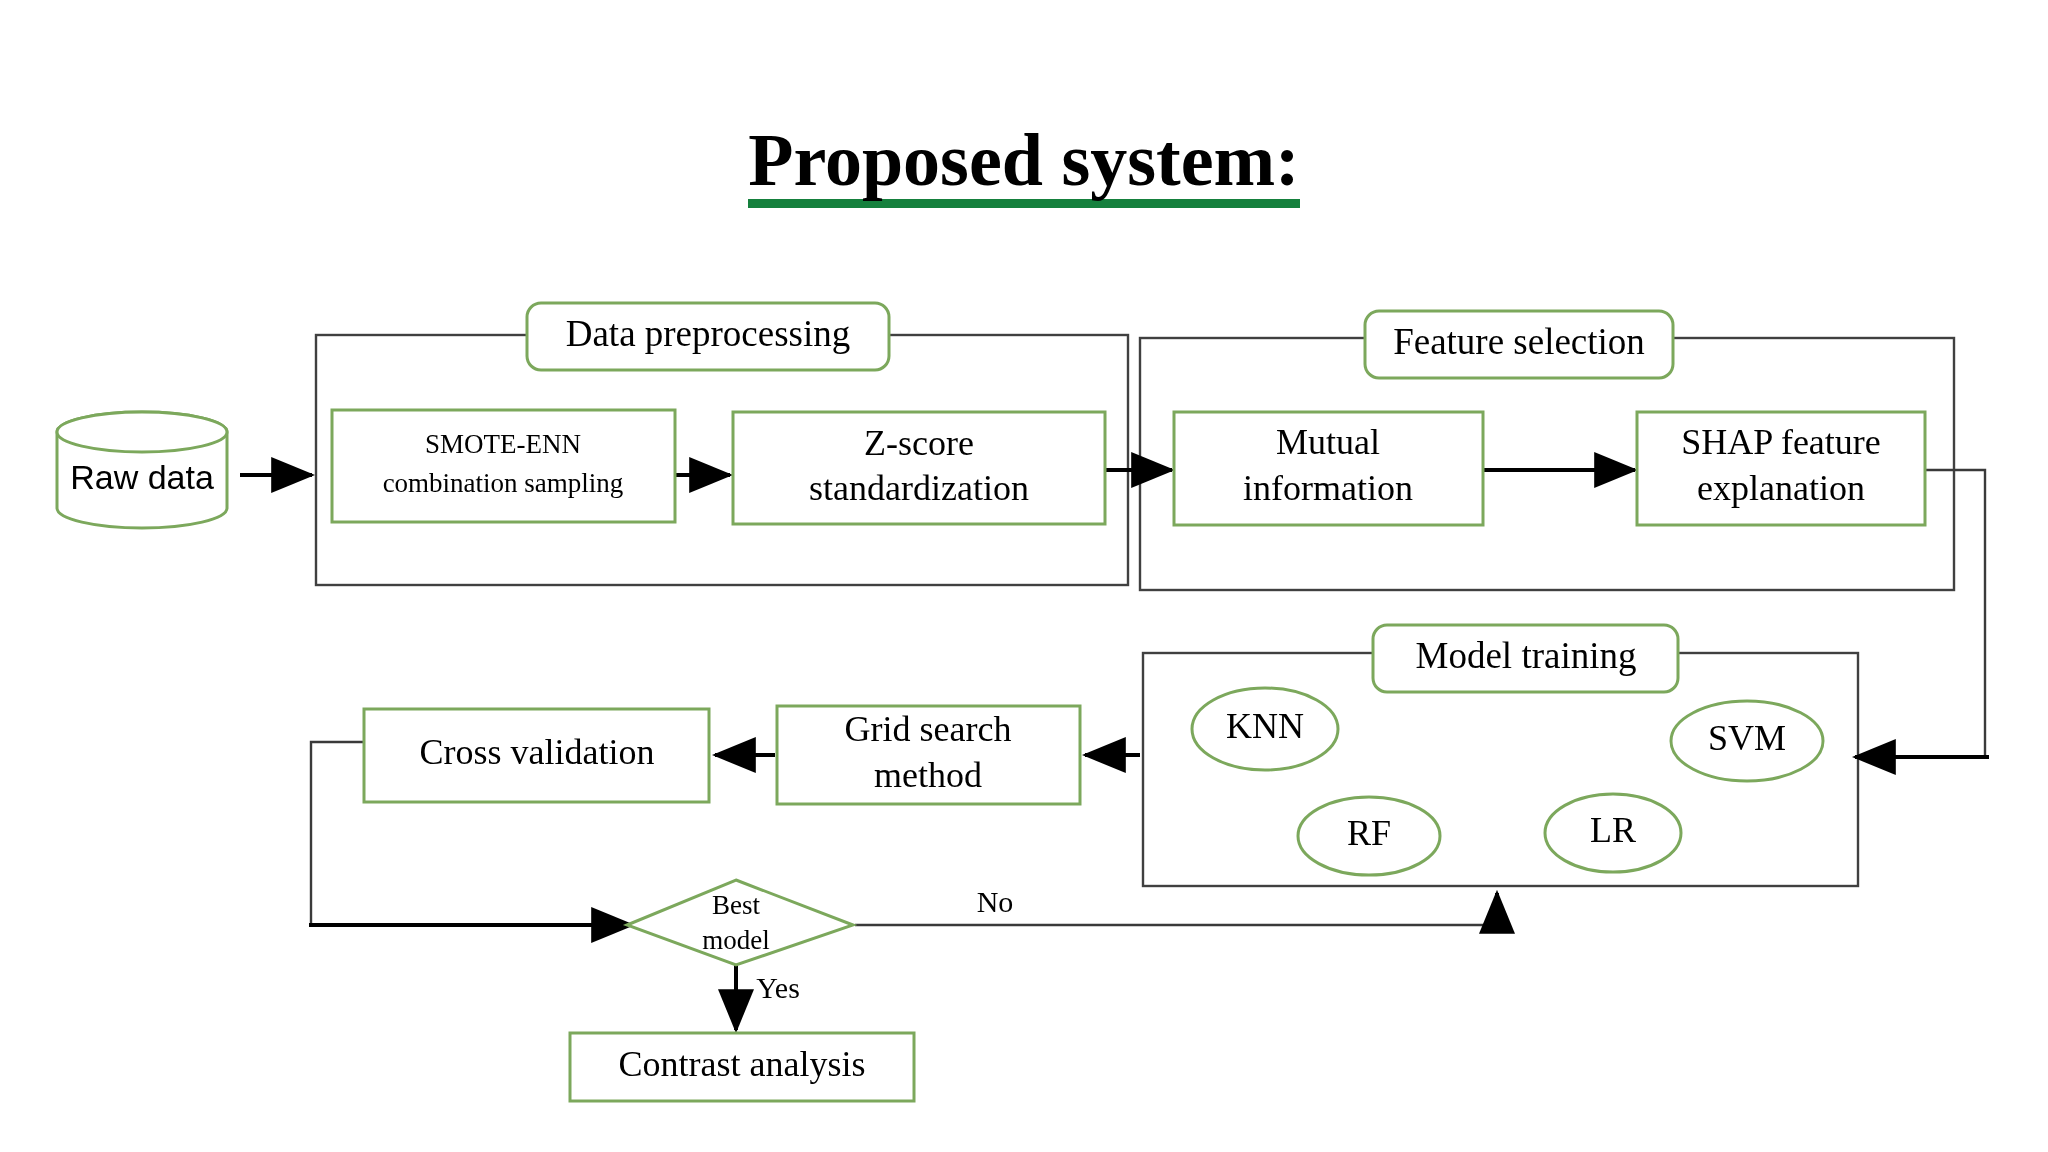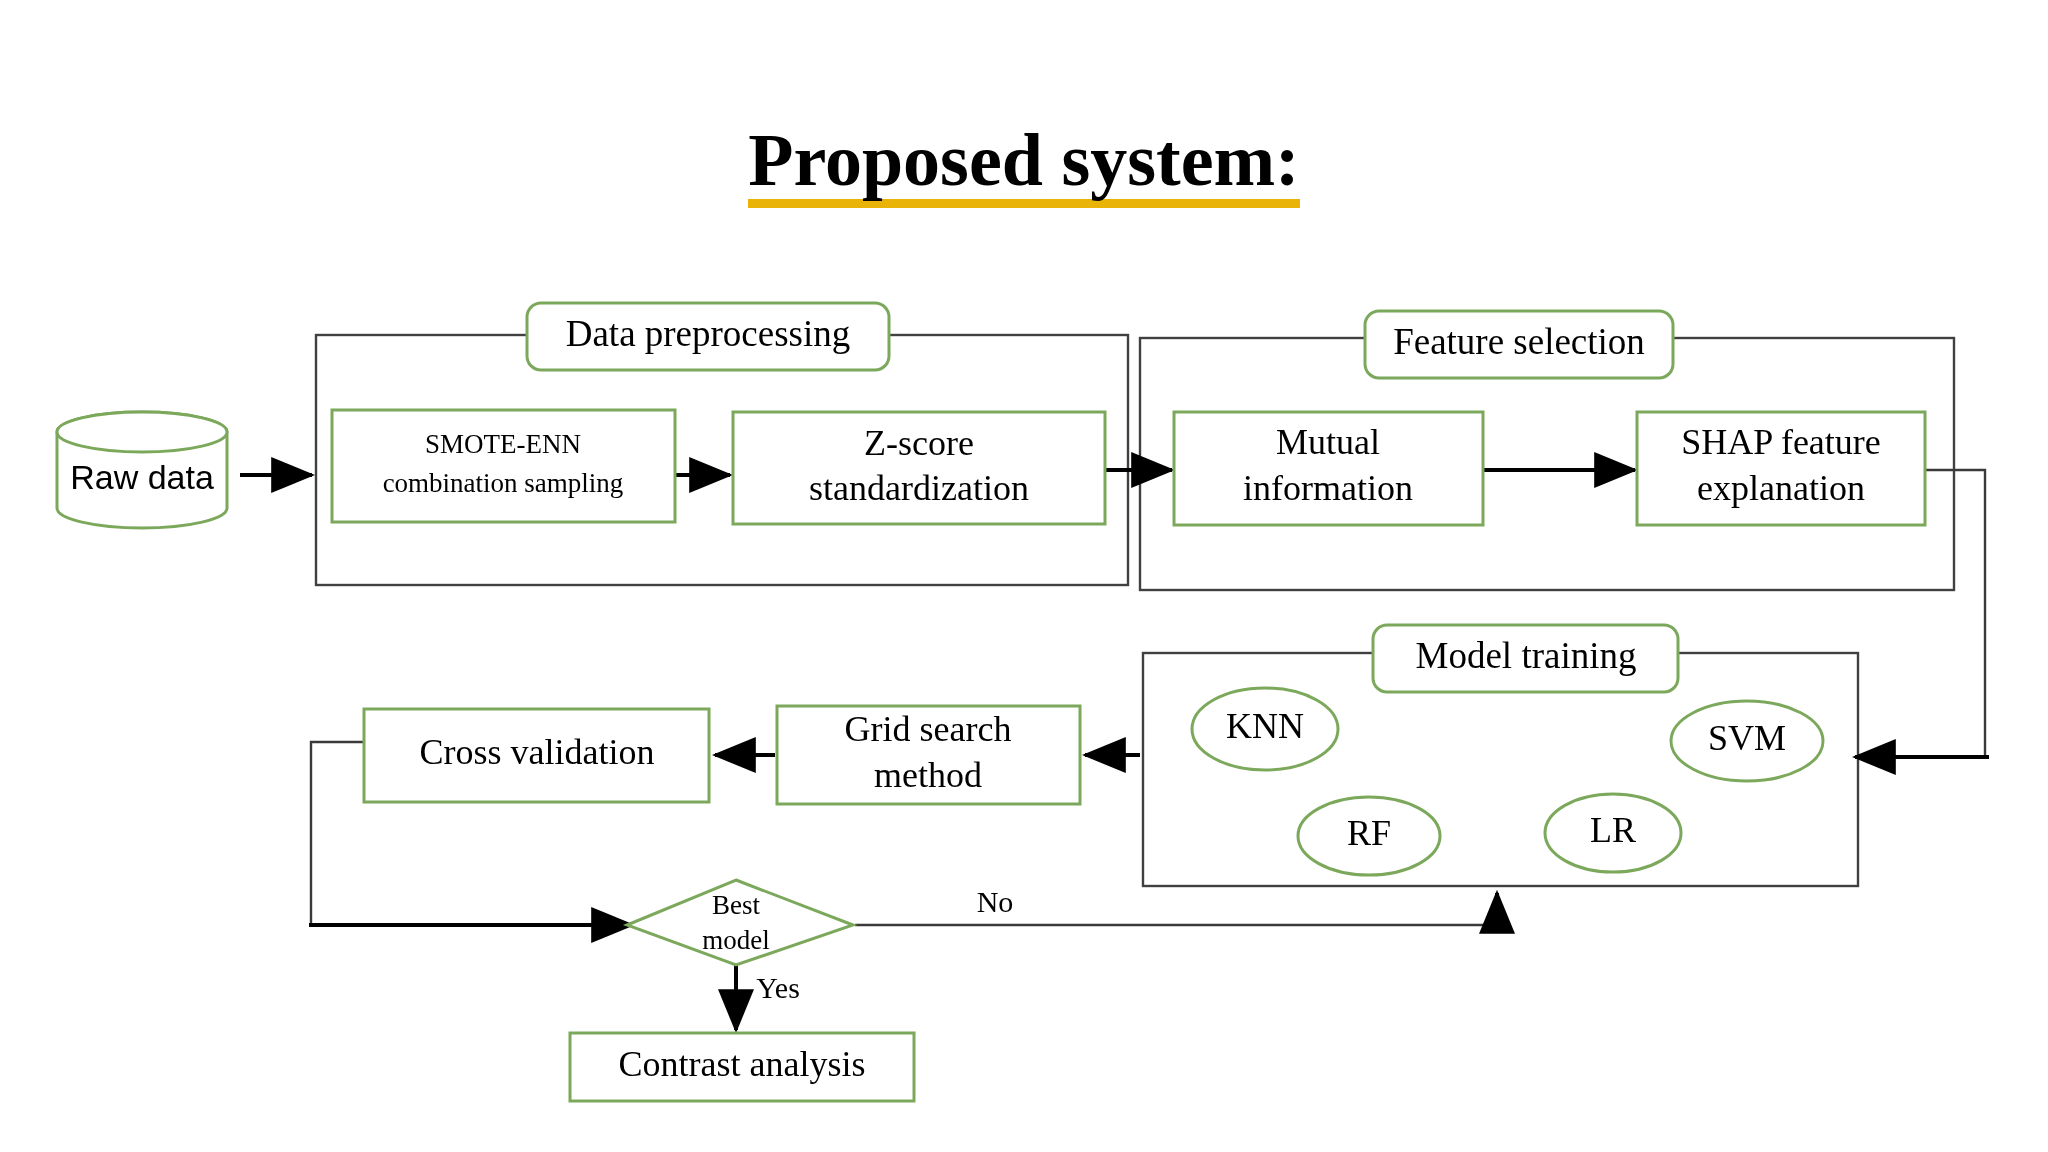--- a/index.html
+++ b/index.html
@@ -26,21 +26,21 @@
     width: 2048px;
     text-align: center;
     font-family: "Liberation Serif", serif;
     font-weight: bold;
     font-size: 74px;
     color: #000000;
     letter-spacing: 0px;
   }
   #title .tt {
     display: inline-block;
-    border-bottom: 9px solid #eab308;
+    border-bottom: 9px solid #15803d;
     padding-bottom: 2px;
     line-height: 1.0;
   }
   svg#flow {
     position: absolute;
     left: 0;
     top: 0;
   }
   .grp-border {
     fill: none;

